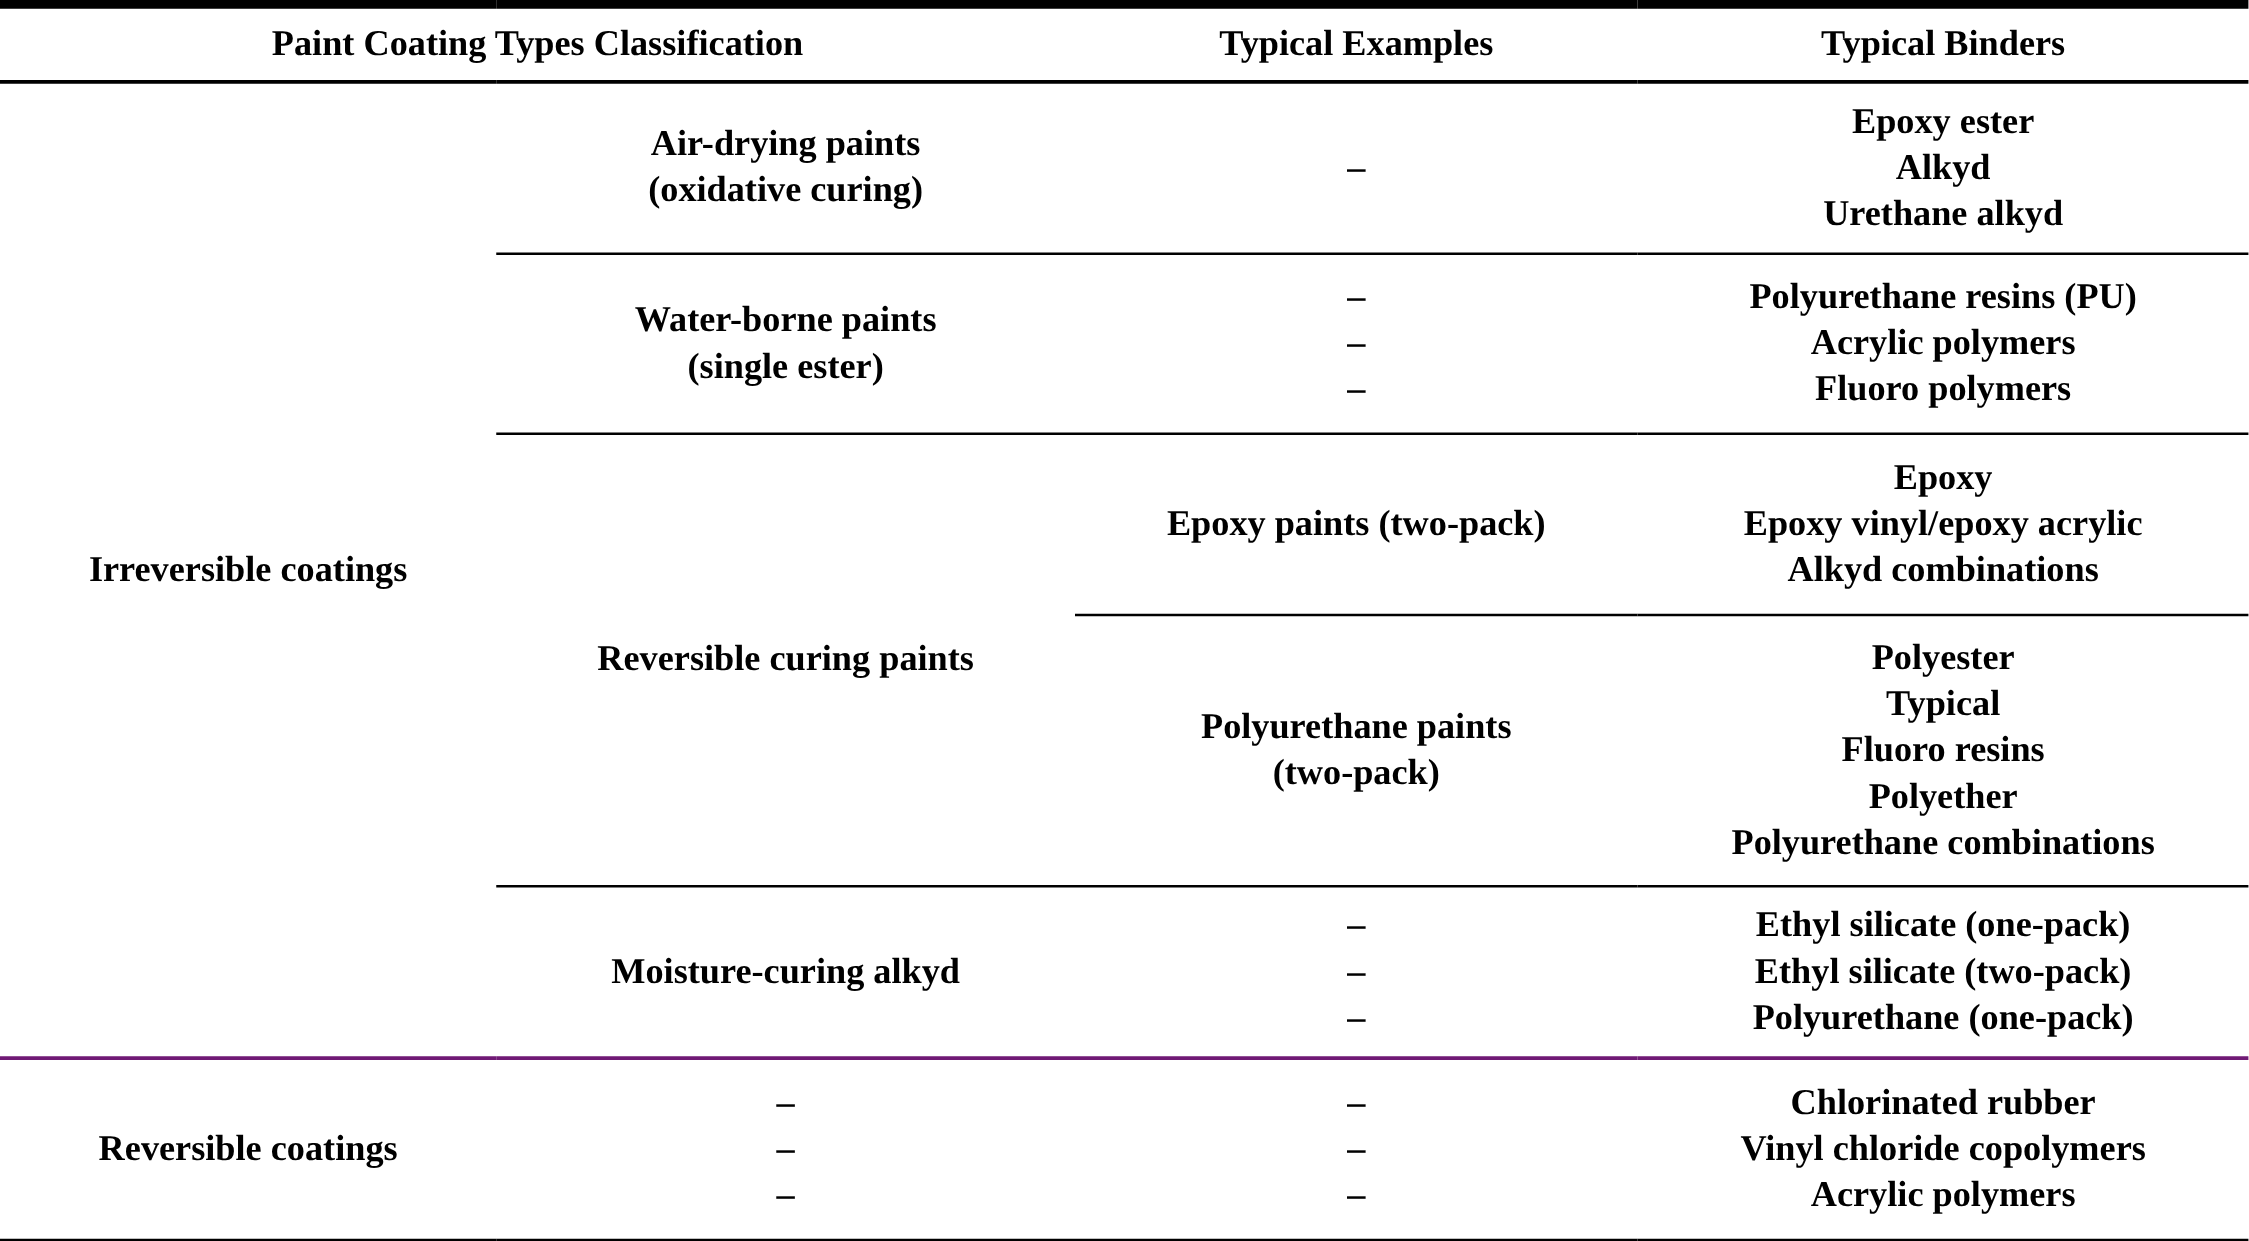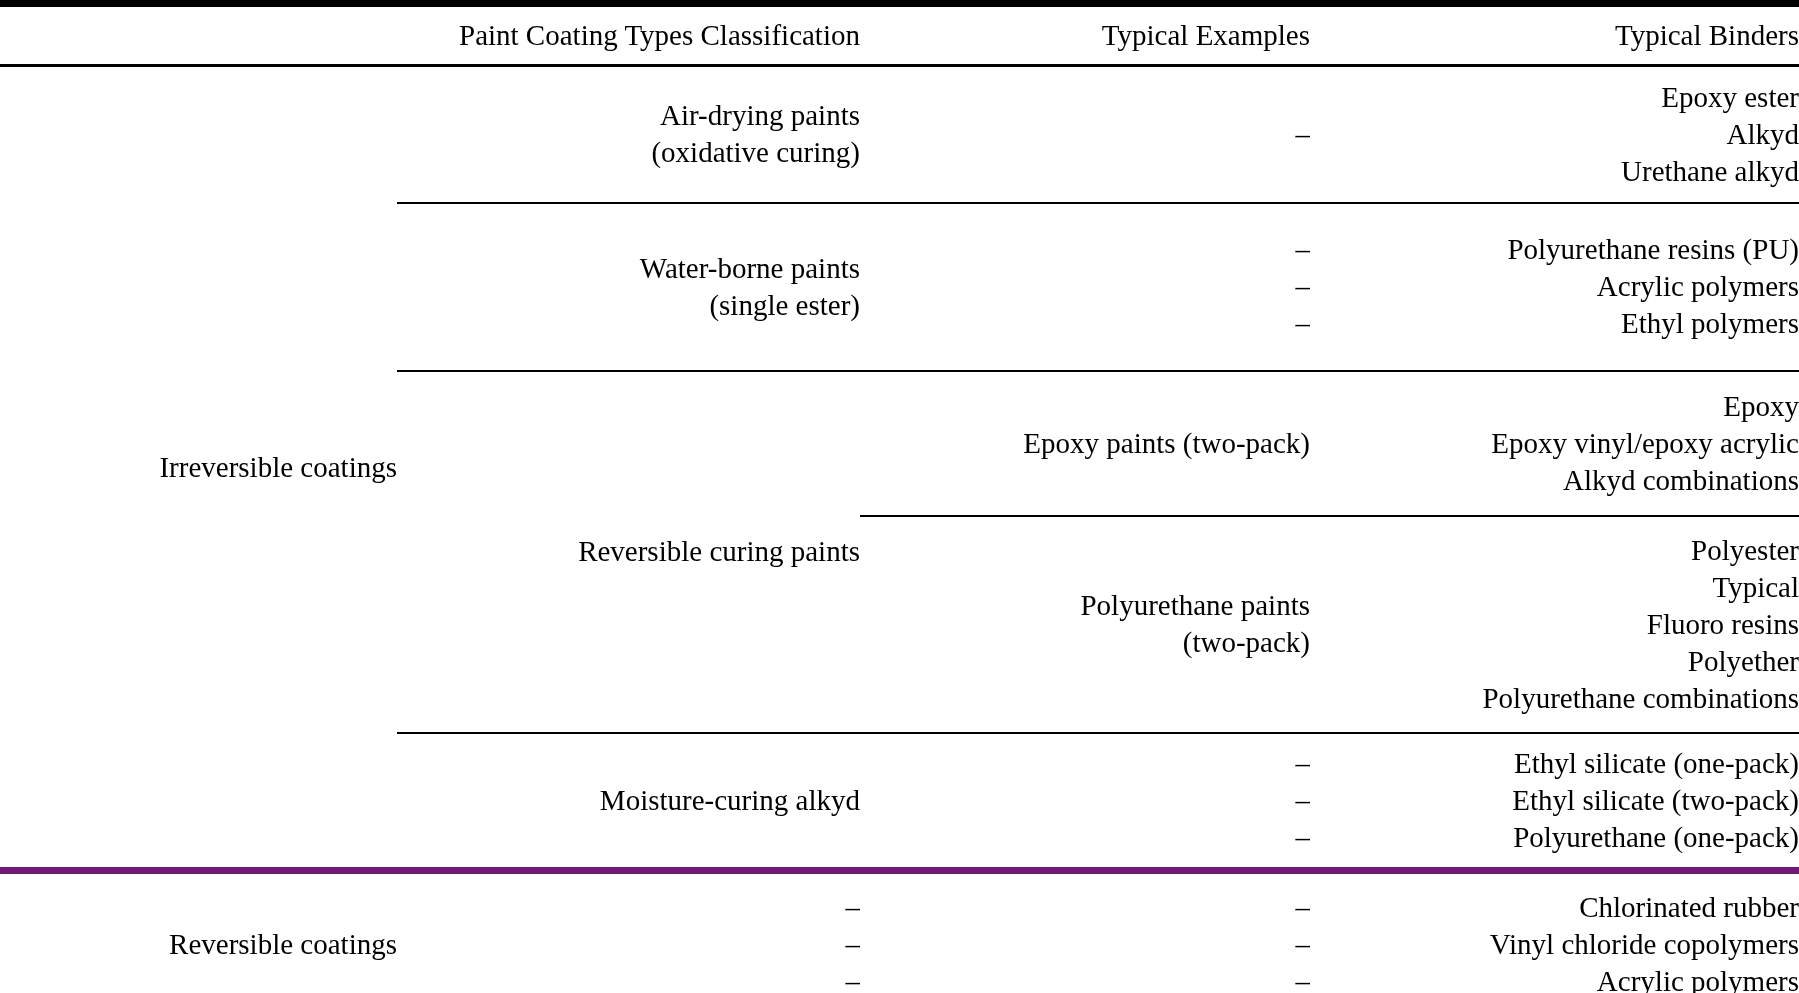--- a/index.html
+++ b/index.html
@@ -18,36 +18,36 @@
     height: 993px;
     border-collapse: collapse;
     table-layout: fixed;
     font-family: "Liberation Serif", "DejaVu Serif", serif;
     font-size: 29px;
     color: #000000;
   }
   table.paper-table td,
   table.paper-table th {
     padding: 0;
-    text-align: right;
+    text-align: center;
     vertical-align: middle;
     line-height: 37px;
-    font-weight: normal;
+    font-weight: bold;
     overflow: hidden;
   }
   thead th {
     font-weight: bold;
     border-top: 7px solid #000000;
     border-bottom: 3px solid #000000;
     height: 57px;
   }
   
   .rule  { border-bottom: 2px solid #000000; }
   
-  .rule-section { border-bottom: 7px solid #701a75; }
+  .rule-section { border-bottom: 3px solid #701a75; }
   
   .rule-end { border-bottom: 8px solid #000000; }
   .line { white-space: nowrap; }
 </style>
 </head>
 <body>
 
 <div class="page">
   <table class="paper-table">
     <colgroup>
@@ -78,34 +78,34 @@
         <td class="rule">
           <div class="line">–</div>
         </td>
         <td class="rule">
           <div class="line">Epoxy ester</div>
           <div class="line">Alkyd</div>
           <div class="line">Urethane alkyd</div>
         </td>
       </tr>
 
-      <tr style="height:168px">
+      <tr style="height:144px">
         <td class="rule">
           <div class="line">Water-borne paints</div>
           <div class="line">(single ester)</div>
         </td>
         <td class="rule">
           <div class="line">–</div>
           <div class="line">–</div>
           <div class="line">–</div>
         </td>
         <td class="rule">
           <div class="line">Polyurethane resins (PU)</div>
           <div class="line">Acrylic polymers</div>
-          <div class="line">Ethyl polymers</div>
+          <div class="line">Fluoro polymers</div>
         </td>
       </tr>
 
       <tr style="height:145px">
         <td rowspan="2" class="rule">
           <div class="line">Reversible curing paints</div>
         </td>
         <td class="rule">
           <div class="line">Epoxy paints (two-pack)</div>
         </td>

